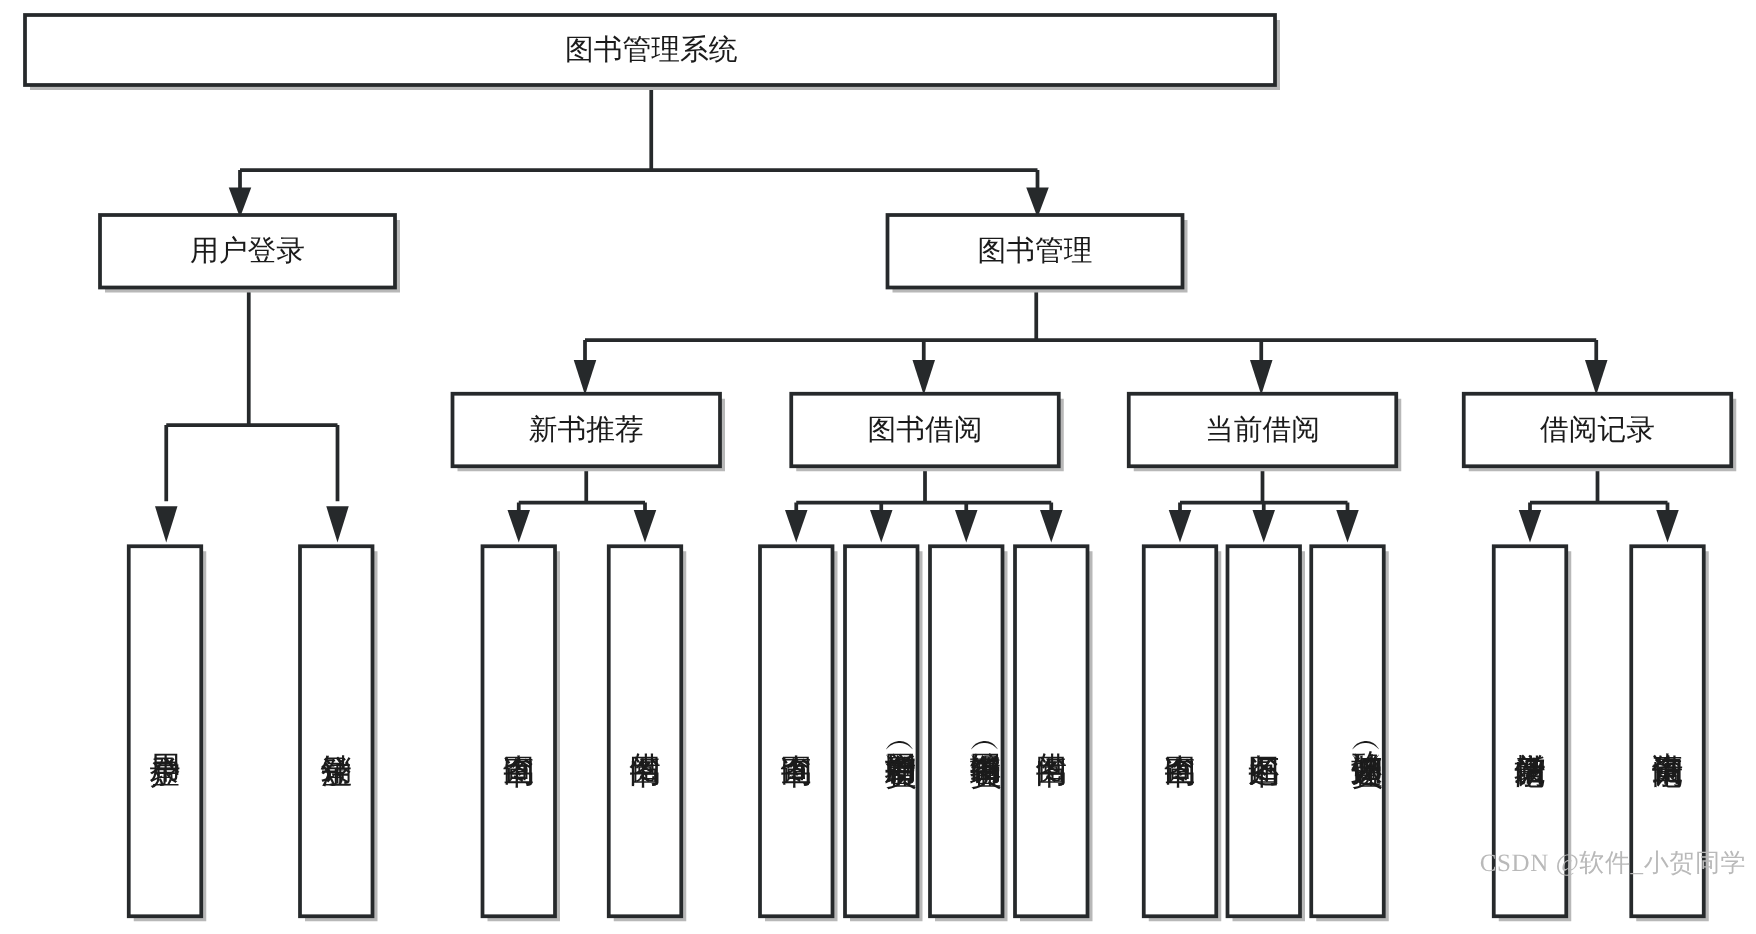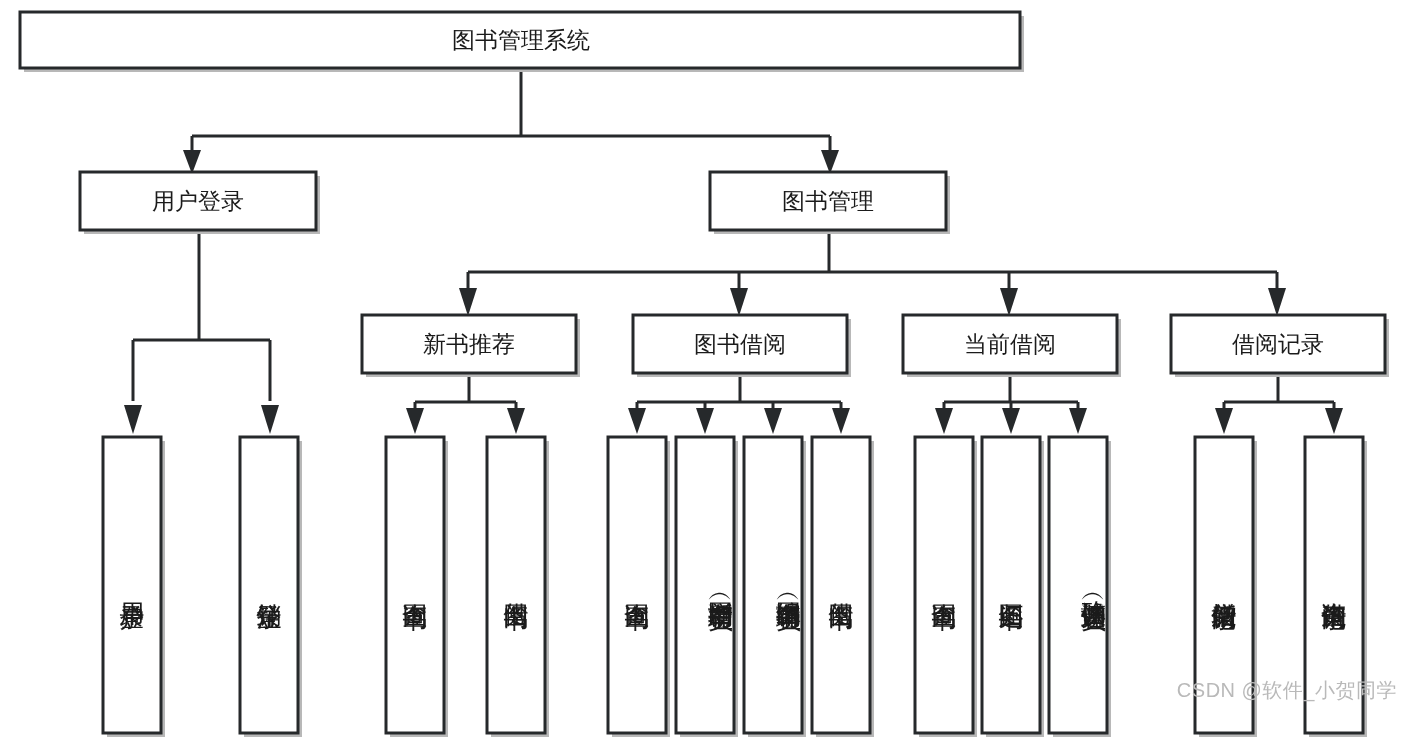--- a/index.html
+++ b/index.html
@@ -62,21 +62,21 @@
     text-orientation: upright;
     letter-spacing: 1px;
     white-space: nowrap;
     text-align: center;
     pointer-events: none;
   }
   .watermark {
     position: absolute;
     right: 8px;
     bottom: 4px;
-    font-family: Liberation Sans, sans-serif;
+    font-family: Liberation Serif, serif;
     font-size: 20px;
     color: #b9b9b9;
     white-space: nowrap;
     letter-spacing: 0.5px;
     text-align: right;
   }
 </style>
 </head>
 <body>
 

